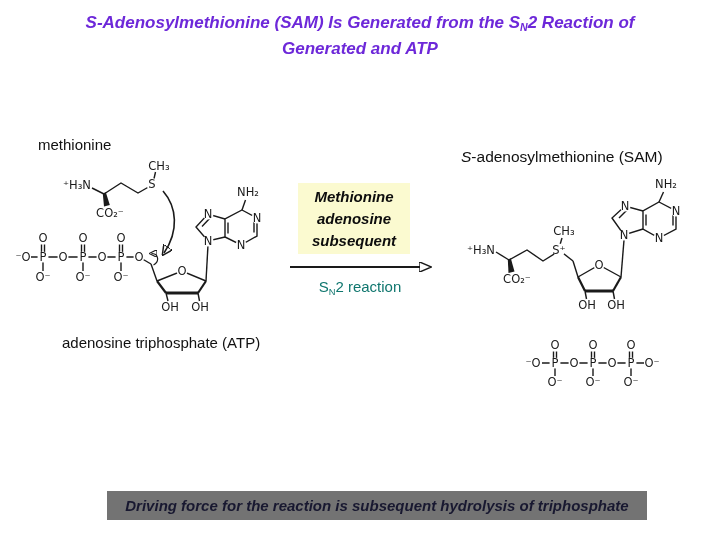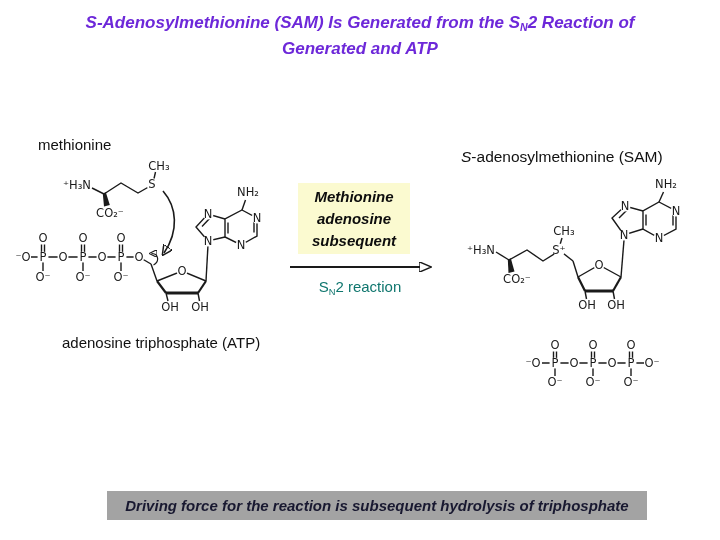--- a/index.html
+++ b/index.html
@@ -211,15 +211,15 @@
     <defs>
       <marker id="ah2" viewBox="0 0 12 10" refX="1" refY="5" markerWidth="7" markerHeight="6" orient="auto">
         <path d="M0 0 L12 5 L0 10 z" fill="#1a1a1a" stroke="none"></path>
       </marker>
     </defs>
     <path class="rxnarw" d="M290 267 L420 267" marker-end="url(#ah2)"></path>
   </svg>
 
   <div class="sn2"><span>S</span><sub>N</sub><span>2 reaction</span></div>
 
-  <div class="footer-box" style="background: #a3a3a3;">Driving force for the reaction is subsequent hydrolysis of triphosphate</div>
+  <div class="footer-box" style="background: #737373;">Driving force for the reaction is subsequent hydrolysis of triphosphate</div>
 
 </div>
 
 </body></html>

